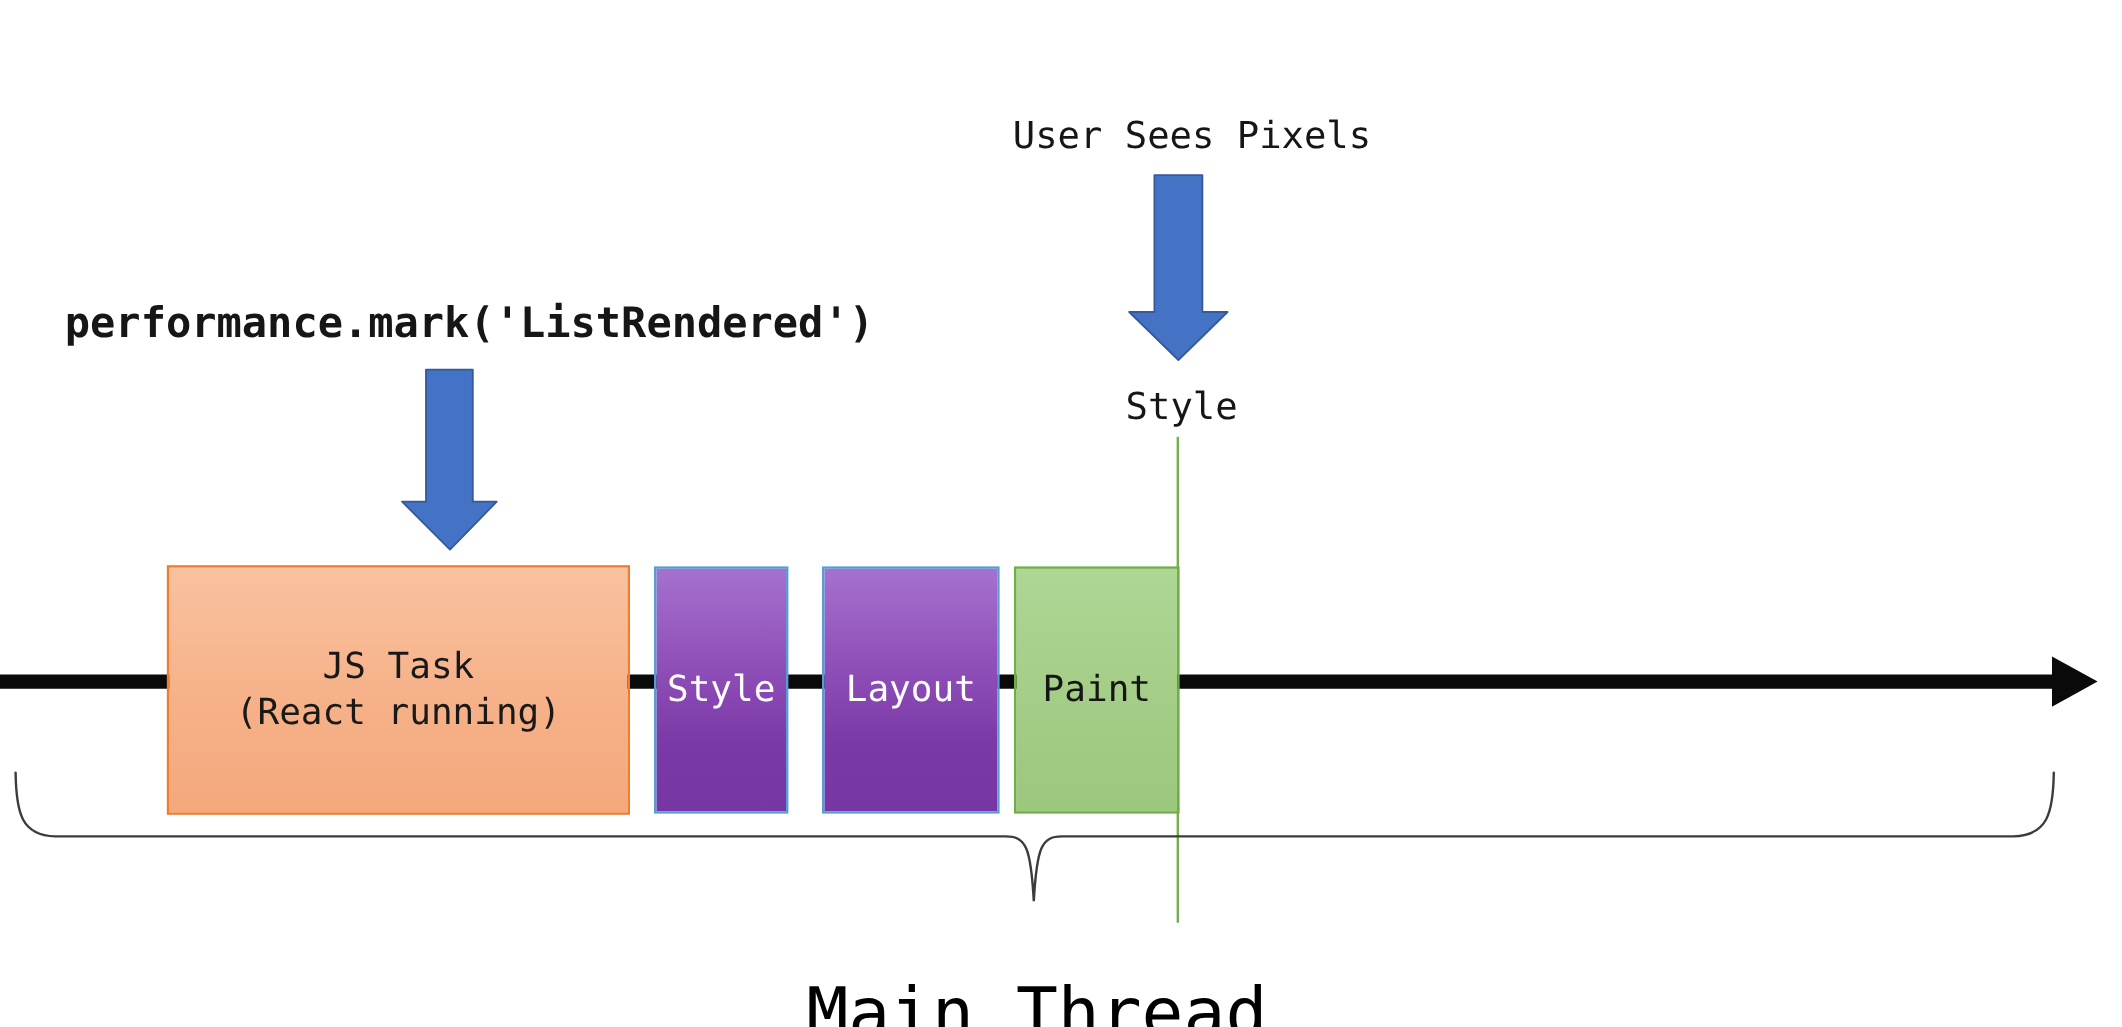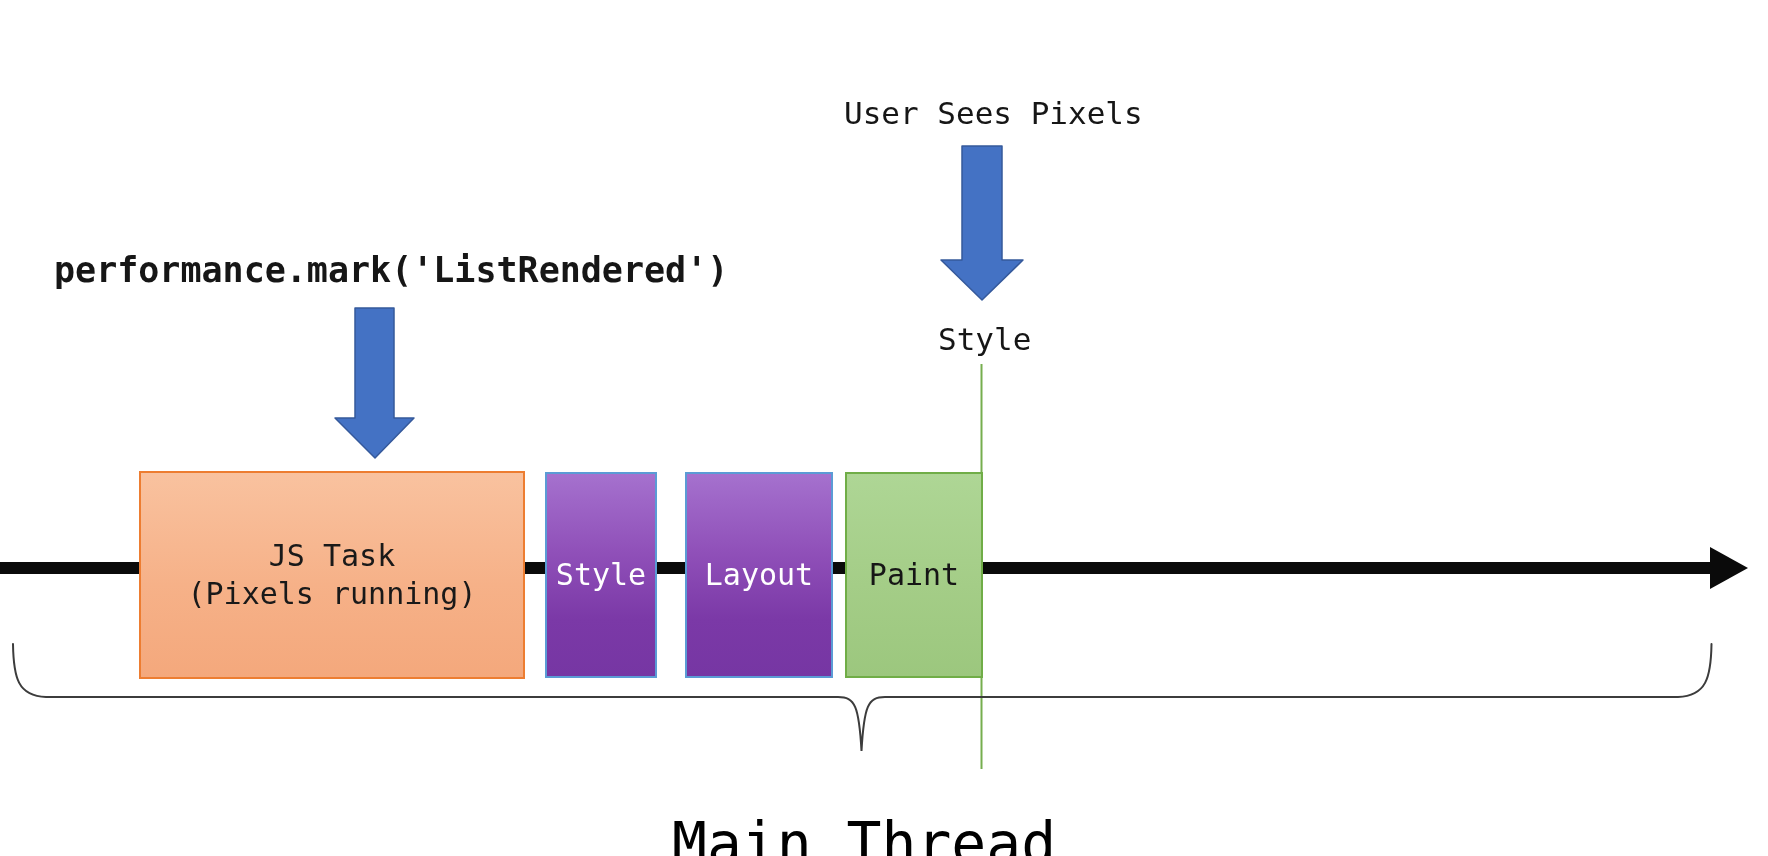--- a/index.html
+++ b/index.html
@@ -47,21 +47,21 @@
 
   <svg class="layer" viewBox="0 0 1768 856">
     <line x1="981.5" y1="364" x2="981.5" y2="769" stroke="#76ae4f" stroke-width="2"></line>
     <line x1="0" y1="568" x2="1713" y2="568" stroke="#0a0a0a" stroke-width="12"></line>
     <polygon points="1710,547 1710,589 1748,568" fill="#0a0a0a"></polygon>
     <path d="M13 644 C13.5 678 18 696 46 697 L838 697 C855 697 859 706 861.5 751 C864 706 868 697 885 697 L1678 697 C1706 696 1711 678 1711.5 644" fill="none" stroke="#3c3c3c" stroke-width="2" stroke-linecap="round"></path>
   </svg>
 
   <div class="tbox box-js">
     <span>JS Task</span>
-    <span>(Pixels running)</span>
+    <span>(React running)</span>
   </div>
   <div class="tbox box-purple box-style">
     <span>Style</span>
   </div>
   <div class="tbox box-purple box-layout">
     <span>Layout</span>
   </div>
   <div class="tbox box-paint">
     <span>Paint</span>
   </div>

